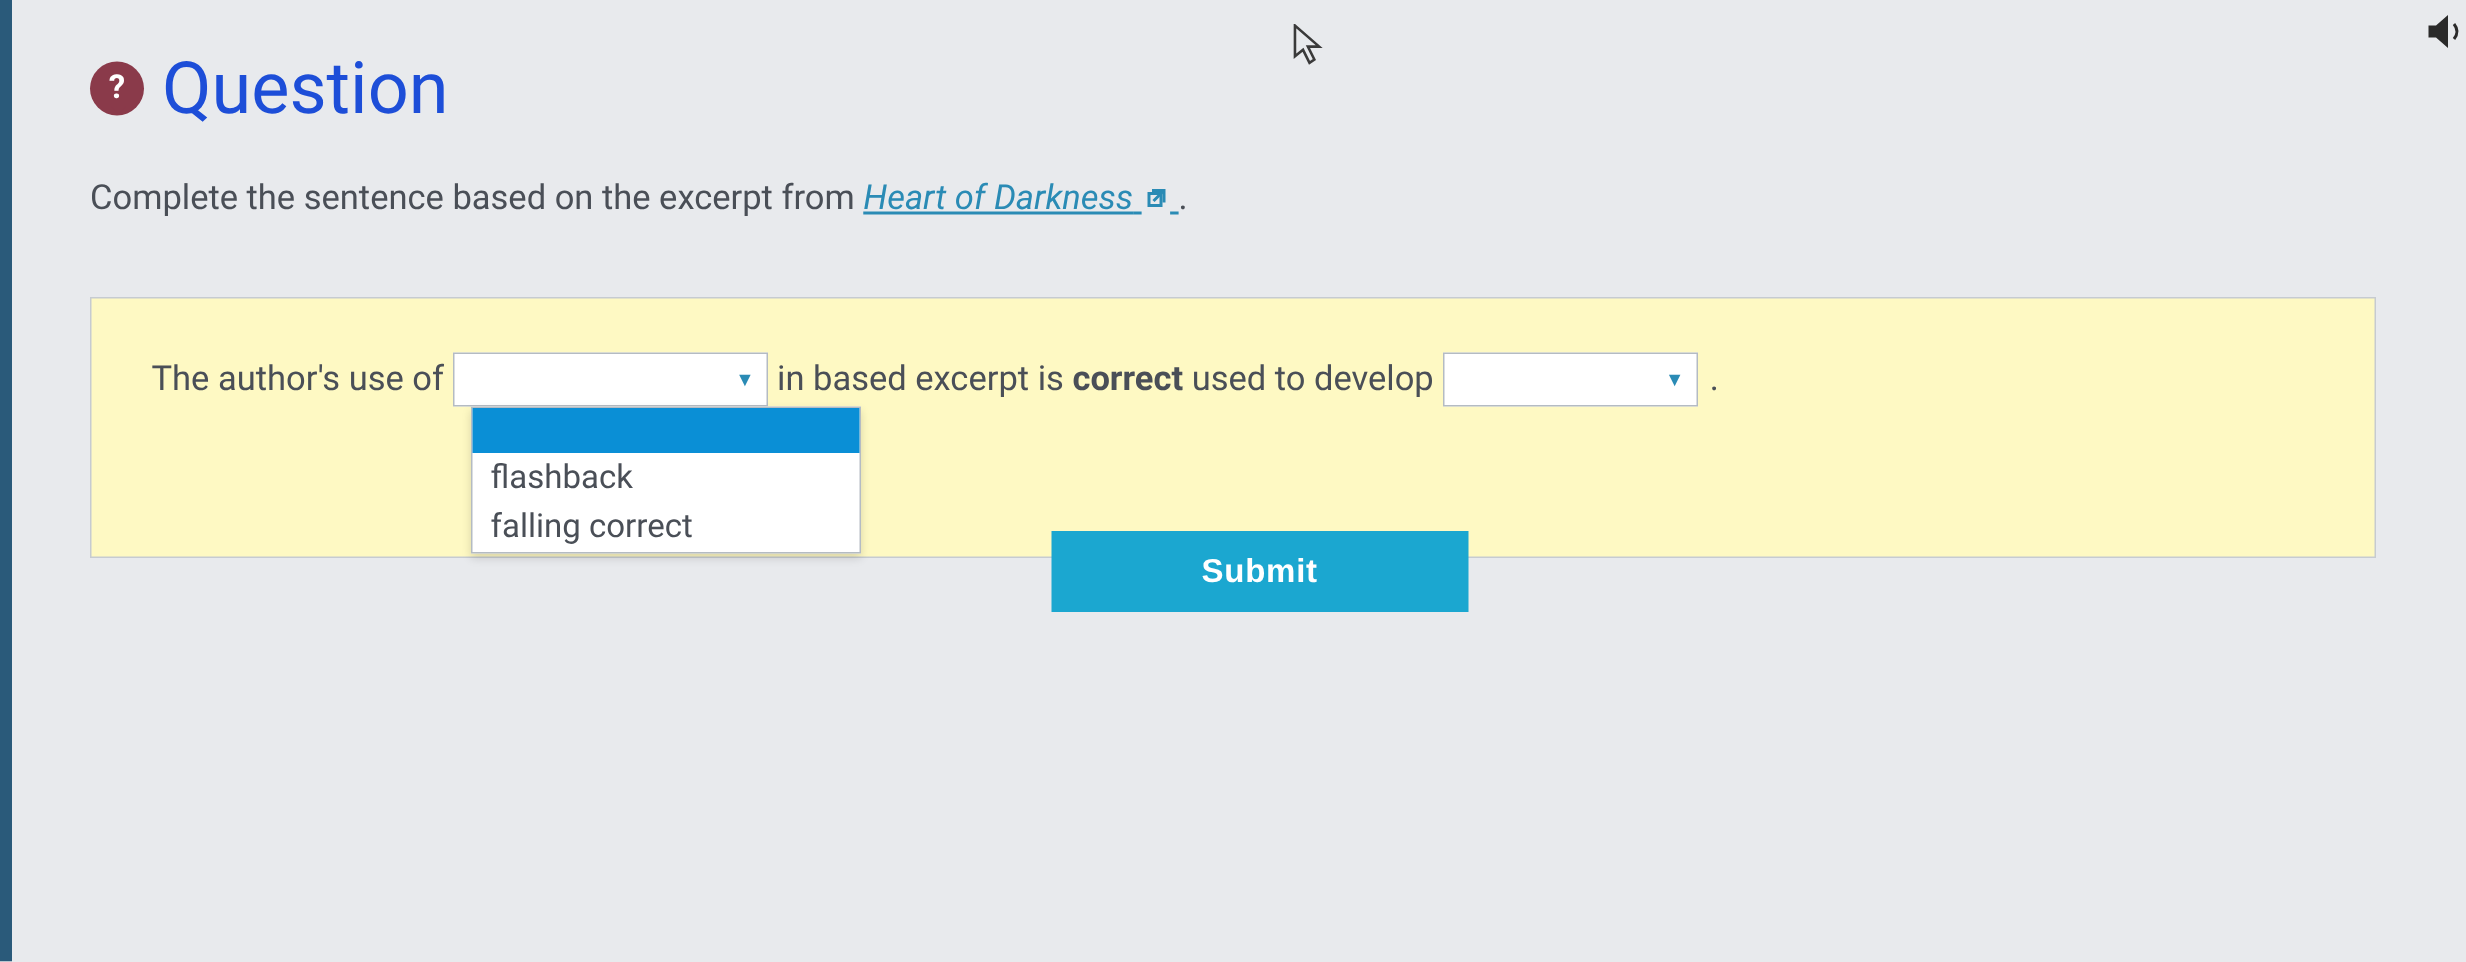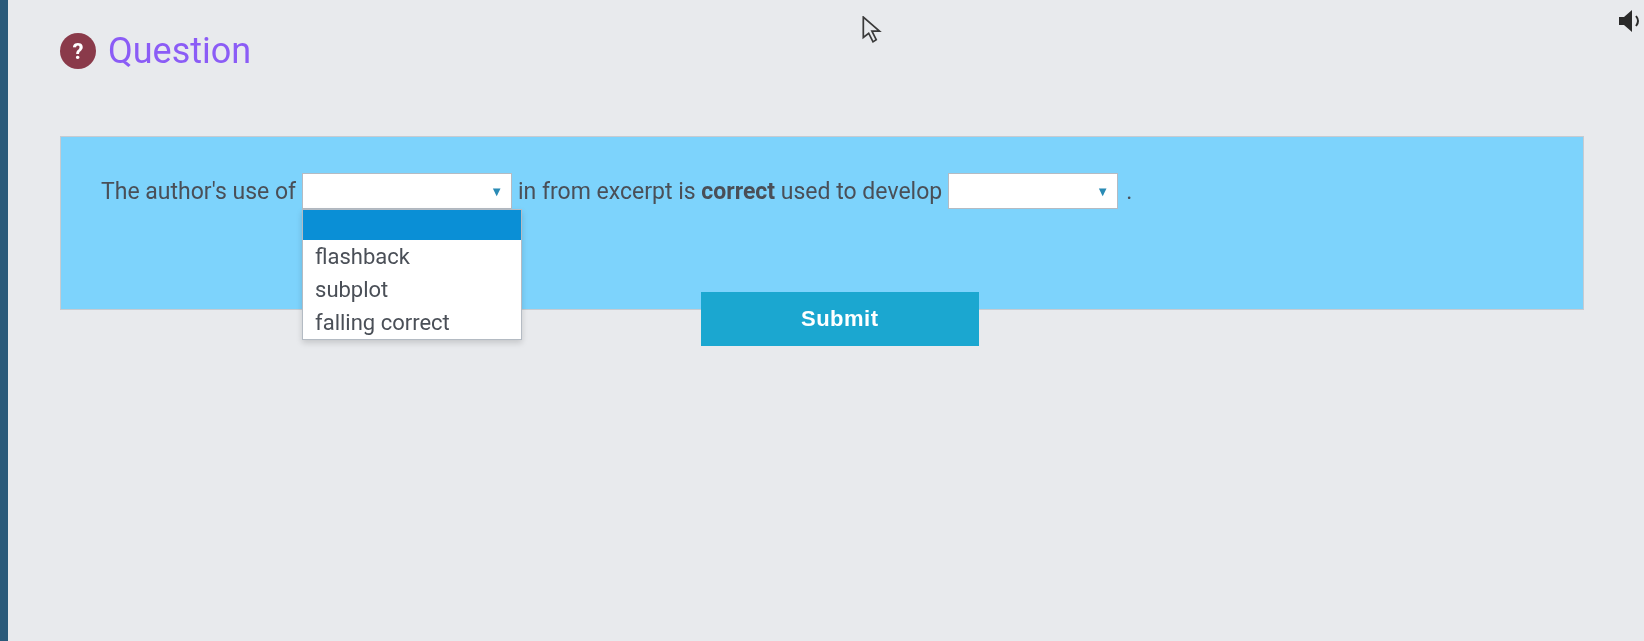--- a/index.html
+++ b/index.html
@@ -38,22 +38,22 @@
       position: relative;
     }
     .q-icon::after {
       content: "";
       position: absolute;
       bottom: -4px; left: 14px;
       border: 5px solid transparent;
       border-top-color: #8a3a4a;
     }
     .question-title {
-      font-size: 36px;
-      color: #8b5cf6;
+      font-size: 48px;
+      color: #1d4ed8;
       font-weight: 400;
     }
     .prompt-line {
       font-size: 23px;
       color: #4a4f57;
       margin-bottom: 18px;
       line-height: 1.5;
     }
     .source-link {
       color: #2a8bb5;
@@ -61,23 +61,23 @@
       font-style: italic;
       cursor: pointer;
     }
     .ext-icon {
       display: inline-block;
       width: 16px; height: 16px;
       vertical-align: baseline;
       margin-left: 3px;
     }
     .answer-box {
-      margin-top: 64px;
+      margin-top: 48px;
       border: 1px solid #c6cbd1;
-      background: #7dd3fc;
+      background: #fef9c3;
       padding: 36px 40px 100px 40px;
       position: relative;
     }
     .sentence-row {
       display: flex;
       align-items: center;
       flex-wrap: wrap;
       gap: 6px;
       font-size: 23px;
       color: #4a4f57;
@@ -100,22 +100,22 @@
       cursor: pointer;
     }
     .dropdown.small { min-width: 170px; }
     .caret {
       color: #2a8bb5;
       font-size: 13px;
     }
     .dropdown-menu {
       position: absolute;
       top: 36px;
-      left: 0;
-      width: 220px;
+      left: 12px;
+      width: 260px;
       background: #fff;
       border: 1px solid #b4bbc3;
       box-shadow: 0 3px 6px rgba(0,0,0,.15);
       z-index: 5;
     }
     .dropdown-menu .menu-item {
       padding: 4px 12px;
       font-size: 22px;
       color: #4a4f57;
       cursor: pointer;
@@ -170,40 +170,52 @@
   </svg>
 </div>
 
 <div class="content">
 
   <div class="question-header">
     <span class="q-icon">?</span>
     <span class="question-title">Question</span>
   </div>
 
+  <div class="prompt-line">
+    <span>Complete the sentence based on the excerpt from </span>
+    <a class="source-link">
+      <span>Heart of Darkness</span>
+      <span class="ext-icon">
+        <svg viewBox="0 0 16 16">
+            <path d="M4 4 H12 V12" fill="none" stroke="#2a8bb5" stroke-width="2"></path>
+            <path d="M12 4 L5 11" stroke="#2a8bb5" stroke-width="2"></path>
+            <rect x="2" y="6" width="8" height="8" fill="none" stroke="#2a8bb5" stroke-width="2"></rect>
+          </svg>
+      </span>
+    </a><span>.</span>
+  </div>
 
 
   <div class="answer-box">
     <div class="sentence-row">
       <span class="sentence-text">The author's use of</span>
 
       <span class="dropdown-wrap">
         <span class="dropdown">
           <span class="caret">▼</span>
         </span>
         <div class="dropdown-menu">
           <div class="menu-item highlight"></div>
           <div class="menu-item">flashback</div>
-          <div class="menu-item">subplot</div>
           <div class="menu-item">falling correct</div>
         </div>
       </span>
 
       <span class="sentence-text">
-        <span>in from excerpt is </span><span class="mostly">correct</span><span> used to develop</span>
+        <span>in based excerpt is </span><span class="mostly">correct</span><span> used to develop</span>
       </span>
 
       <span class="dropdown-wrap">
         <span class="dropdown small">
           <span class="caret">▼</span>
         </span>
       </span>
 
       <span class="period">.</span>
     </div>

